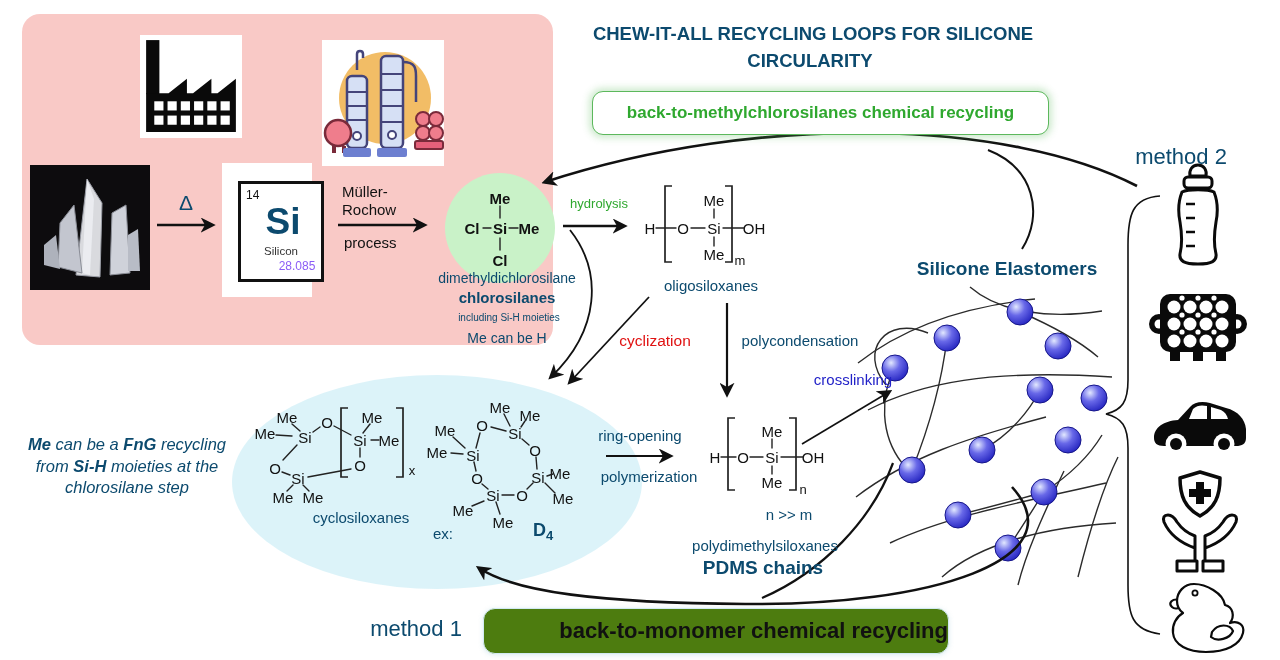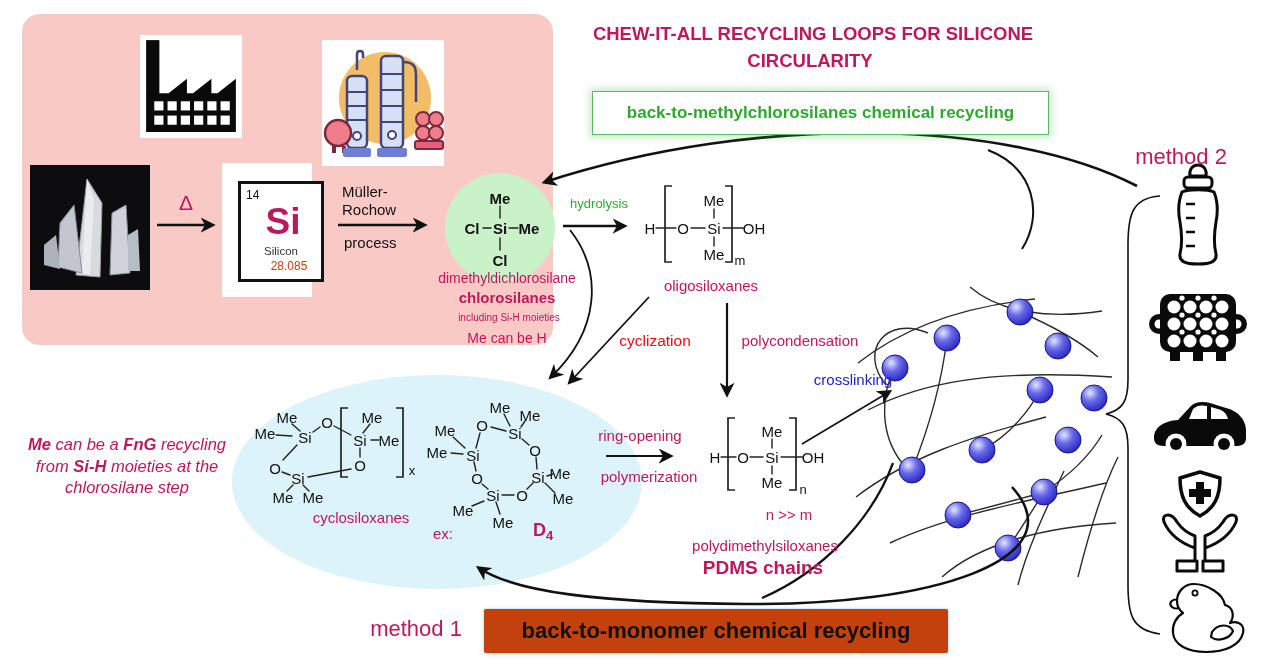--- a/index.html
+++ b/index.html
@@ -1,36 +1,36 @@
 <!DOCTYPE html>
 <html><head>
 <meta charset="utf-8">
 <style>
   html,body{margin:0;padding:0;background:#fff}
   .canvas{position:relative;width:1280px;height:660px;background:#fff;overflow:hidden;
           font-family:"Liberation Sans",sans-serif;color:#111}
   .abs{position:absolute}
-  .t{position:absolute;transform:translate(-50%,-50%);white-space:nowrap;line-height:1.15;color:#be185d}
+  .t{position:absolute;transform:translate(-50%,-50%);white-space:nowrap;line-height:1.15;color:#0c4a6e}
   .tl{position:absolute;transform:translate(0,-50%);white-space:nowrap;line-height:1.15;color:#111}
   .b{font-weight:bold}
   .i{font-style:italic}
   .green{color:#2fa82f}
   .red{color:#e01212}
   .blue{color:#2222c8}
   .pink-box{position:absolute;left:22px;top:14px;width:531px;height:331px;background:#f9c9c6;border-radius:18px}
   .white-tile{position:absolute;background:#fff}
   .green-circle{position:absolute;left:445px;top:173px;width:110px;height:110px;border-radius:50%;background:#c9f2c8}
   .cyclo-ellipse{position:absolute;left:232px;top:375px;width:410px;height:214px;border-radius:50%;
       background:radial-gradient(ellipse at center,#dcf3f9 0%,#dcf3f9 72%,rgba(220,243,249,0) 100%)}
   .banner-green{position:absolute;left:592px;top:91px;width:455px;height:42px;background:#fff;
-      border:1.6px solid #5cb85c;border-radius:0;box-shadow:0 0 7px 3px rgba(92,184,92,.30);
+      border:1.6px solid #5cb85c;border-radius:11px;box-shadow:0 0 7px 3px rgba(92,184,92,.30);
       display:flex;align-items:center;justify-content:center}
-  .banner-cyan{position:absolute;left:483px;top:608px;width:464px;height:44px;background:#c2410c;
-      border:1px solid #d2eaf2;border-radius:3px;box-shadow:0 1px 5px rgba(120,180,200,.25);
-      display:flex;align-items:center;justify-content:center}
+  .banner-cyan{position:absolute;left:483px;top:608px;width:464px;height:44px;background:#4d7c0f;
+      border:1px solid #d2eaf2;border-radius:12px;box-shadow:0 1px 5px rgba(120,180,200,.25);
+      display:flex;align-items:center;justify-content:flex-end}
   .si-tile{position:absolute;left:222px;top:163px;width:90px;height:134px;background:#fff}
   .si-inner{position:absolute;left:16px;top:18px;width:80px;height:95px;border:3px solid #111;background:#fff}
   svg text{font-family:"Liberation Sans",sans-serif;font-size:15px;fill:#111;
            text-anchor:middle;dominant-baseline:central}
   svg text.sm{font-size:13px}
   svg text.ab{font-weight:bold}
   .bond{stroke:#222;stroke-width:1.4;stroke-linecap:round}
   .bracket{stroke:#222;stroke-width:1.7;fill:none}
   .arrow{stroke:#111;fill:none}
 </style>
@@ -102,21 +102,21 @@
       <polygon points="14,80 26,70 30,104 14,100" fill="#aeb2bc"></polygon>
       <polygon points="98,70 108,64 110,106 98,106" fill="#b8bcc6"></polygon>
     </svg>
   </div>
 
   <div class="si-tile">
     <div class="si-inner">
       <div class="tl" style="left:5px;top:12px;font-size:12px">14</div>
       <div class="t b" style="left:42px;top:38px;font-size:37px">Si</div>
       <div class="t" style="left:40px;top:68px;font-size:11.5px;color:#333">Silicon</div>
-      <div class="t" style="left:48px;top:83px;font-size:12px;color:#c2410c">28.085</div>
+      <div class="t" style="left:56px;top:83px;font-size:12px;color:#8b5cf6">28.085</div>
     </div>
   </div>
 
   <div class="green-circle"></div>
 
   <svg class="abs" style="left:850px;top:285px;z-index:3" width="270" height="305" viewBox="0 0 270 305">
     <defs>
       <radialGradient id="sph" cx="35%" cy="30%" r="75%">
         <stop offset="0%" stop-color="#e2e8ff"></stop>
           <stop offset="45%" stop-color="#6868e8"></stop>
@@ -210,20 +210,21 @@
   <div class="t" style="left:507px;top:338px;font-size:14px;z-index:6">Me can be H</div>
 
   <div class="t" style="left:711px;top:286px;font-size:15px;z-index:6">oligosiloxanes</div>
   <div class="t" style="left:361px;top:518px;font-size:15px;z-index:6">cyclosiloxanes</div>
   <div class="t" style="left:443px;top:534px;font-size:15px;z-index:6">ex:</div>
   <div class="t b" style="left:543px;top:532px;font-size:18px;z-index:6"><span>D</span><span style="font-size:13px;vertical-align:-4px">4</span></div>
 
   <div class="t" style="left:789px;top:515px;font-size:15px;z-index:6">n &gt;&gt; m</div>
   <div class="t" style="left:765px;top:546px;font-size:15px;z-index:6">polydimethylsiloxanes</div>
   <div class="t b" style="left:763px;top:568px;font-size:19px;z-index:6">PDMS chains</div>
+  <div class="t b" style="left:1007px;top:269px;font-size:19px;z-index:6">Silicone Elastomers</div>
 
   <div>
     <div class="t i" style="left:127px;top:444px;font-size:16.5px;z-index:6">
       <span class="b">Me</span><span> can be a </span><span class="b">FnG</span><span> recycling</span>
     </div>
     <div class="t i" style="left:127px;top:466px;font-size:16.5px;z-index:6">
       <span>from </span><span class="b">Si-H</span><span> moieties at the</span>
     </div>
     <div class="t i" style="left:127px;top:487px;font-size:16.5px;z-index:6">chlorosilane step</div>
   </div>

